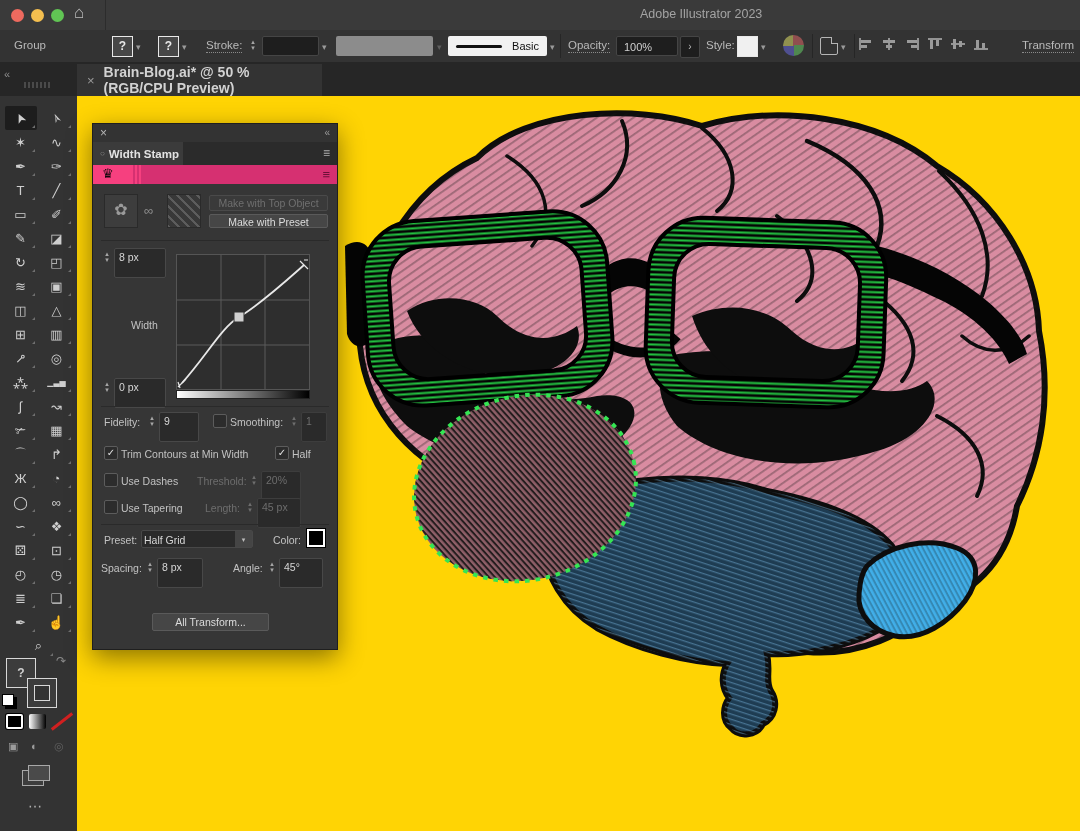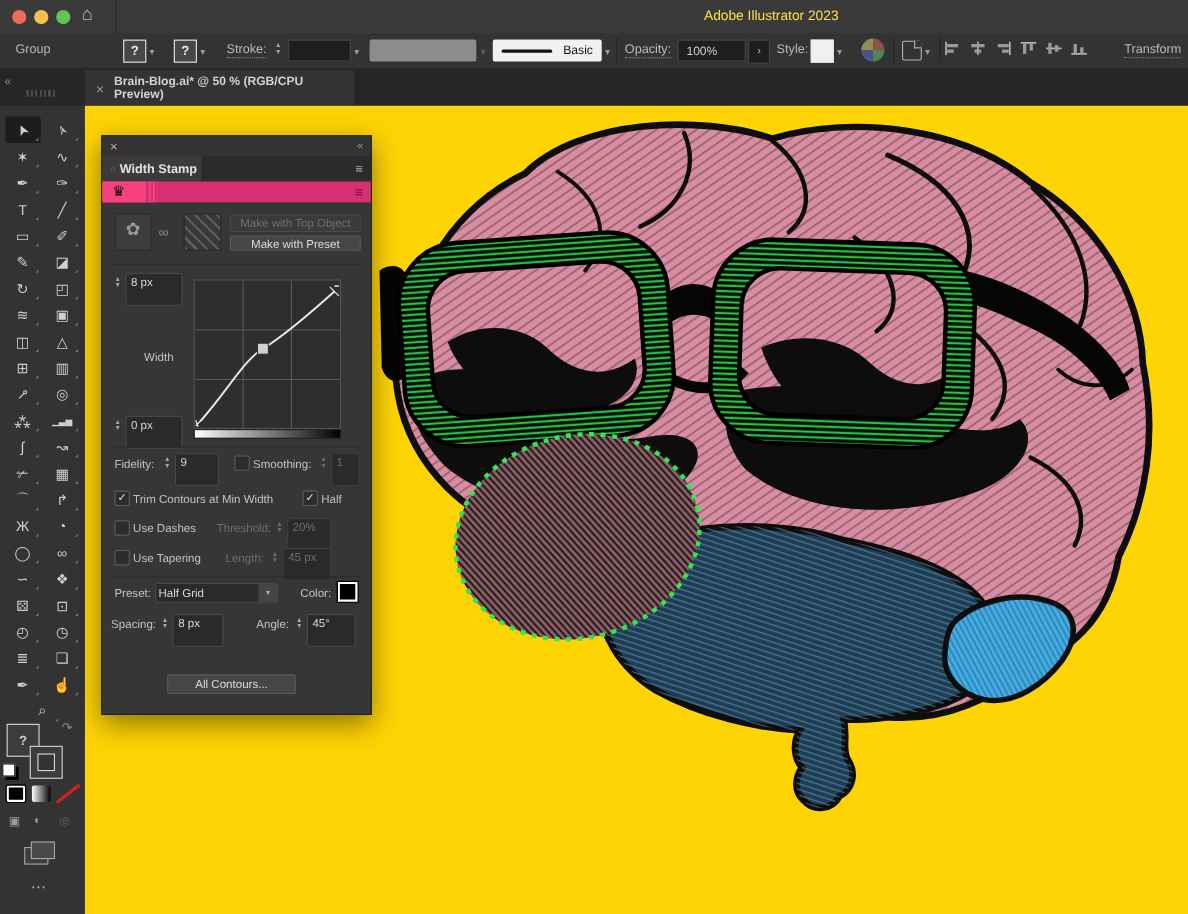--- a/index.html
+++ b/index.html
@@ -5,21 +5,21 @@
   html,body{margin:0;padding:0;background:#222;}
   .app{position:relative;width:1080px;height:831px;overflow:hidden;background:#333;
        font-family:"Liberation Sans",sans-serif;-webkit-font-smoothing:antialiased;color:#c8c8c8;}
   .abs{position:absolute;}
   
   .titlebar{left:0;top:0;width:1080px;height:30px;background:#3a3a3a;border-bottom:1px solid #242424;}
   .light{width:13px;height:13px;border-radius:50%;top:9px;}
   .l-red{left:11px;background:#ee6a5f;} .l-yel{left:31px;background:#f5bf4f;} .l-grn{left:51px;background:#61c554;}
   .home{left:74px;top:3px;font-size:17px;color:#bdbdbd;}
   .tb-sep{left:105px;top:0;width:1px;height:30px;background:#2c2c2c;}
-  .wintitle{left:640px;top:7px;width:300px;font-size:12.5px;color:#fde047;}
+  .wintitle{left:640px;top:7px;width:300px;font-size:12.5px;color:#a3a3a3;}
   
   .controlbar{left:0;top:30px;width:1080px;height:32px;background:#333;border-bottom:1px solid #232323;}
   .cb-label{top:9px;font-size:11.5px;color:#b9b9b9;}
   .cb-link{border-bottom:1px dotted #8a8a8a;padding-bottom:1px;}
   .swatchq{top:6px;width:19px;height:19px;background:#474747;border:1.5px solid #e8e8e8;
            color:#e8e8e8;font-size:12px;font-weight:bold;text-align:center;line-height:19px;}
   .chev{font-size:9px;color:#9a9a9a;}
   .well{background:#1e1e1e;border:1px solid #454545;border-radius:2px;height:20px;top:6px;
         font-size:11px;color:#cfcfcf;line-height:20px;padding-left:7px;box-sizing:border-box;}
   .stepper{display:inline-flex;flex-direction:column;align-items:center;justify-content:center;width:10px;line-height:6px;}
@@ -36,21 +36,21 @@
   .abicon{top:7px;left:820px;width:16px;height:16px;border:1.5px solid #b5b5b5;border-radius:2px;}
   .abicon::after{content:"";position:absolute;right:-1px;top:-1px;width:6px;height:6px;background:#333;border-left:1.5px solid #b5b5b5;border-bottom:1.5px solid #b5b5b5;}
   .alrow{top:7px;left:858px;display:flex;gap:7px;align-items:center;}
   .alrow svg{display:block;}
   
   .tabstrip{left:0;top:62px;width:1080px;height:34px;background:#262626;}
   .collapse{left:4px;top:6px;font-size:11px;color:#8d8d8d;letter-spacing:-1px;}
   .grip{left:24px;top:20px;width:28px;height:6px;background:repeating-linear-gradient(90deg,#4a4a4a 0 2px,transparent 2px 4px);}
   .doctab{left:77px;top:2px;width:245px;height:32px;background:#333;display:flex;align-items:center;gap:9px;padding-left:10px;box-sizing:border-box;}
   .doctab .x{color:#9a9a9a;font-size:13px;}
-  .doctab .t{color:#d2d2d2;font-size:11px;font-weight:bold;}
+  .doctab .t{color:#d2d2d2;font-size:14px;font-weight:bold;}
   
   .toolbar{left:0;top:96px;width:77px;height:735px;background:#333;border-right:1px solid #2a2a2a;}
   .tools{position:absolute;left:0;top:10px;width:77px;display:flex;flex-wrap:wrap;justify-content:center;}
   .tool{position:relative;width:32px;height:24px;margin:0 2px;display:flex;align-items:center;justify-content:center;border-radius:2px;}
   .tool .tg{font-size:13px;color:#cfcfcf;display:block;}
   .tool.active{background:#1d1d1d;}
   .tool::after{content:"";position:absolute;right:2px;bottom:2px;border-left:3px solid transparent;border-bottom:3px solid #6f6f6f;}
   .wellbig{width:28px;height:28px;border:1.5px solid #d8d8d8;background:#3c3c3c;color:#cfcfcf;
            font-size:12px;font-weight:bold;text-align:center;line-height:28px;}
   .ring{background:#333;box-shadow:inset 0 0 0 1.5px #3c3c3c, inset 0 0 0 7px #3c3c3c;}
@@ -544,15 +544,15 @@
         <span>▾</span>
       </span>
     <span class="pwell" style="left:64px;top:434px;width:46px">8 px</span>
     <span class="plabel" style="left:140px;top:438px">Angle:</span>
     <span class="stepper abs" style="left:174px;top:437px">
         <span>▴</span>
         <span>▾</span>
       </span>
     <span class="pwell" style="left:186px;top:434px;width:44px">45°</span>
 
-    <button class="pbtn" style="left:59px;top:489px;width:117px;height:18px">All Contours...</button>
+    <button class="pbtn" style="left:59px;top:489px;width:117px;height:18px">All Transform...</button>
   </div>
 </div>
 
 </body></html>

